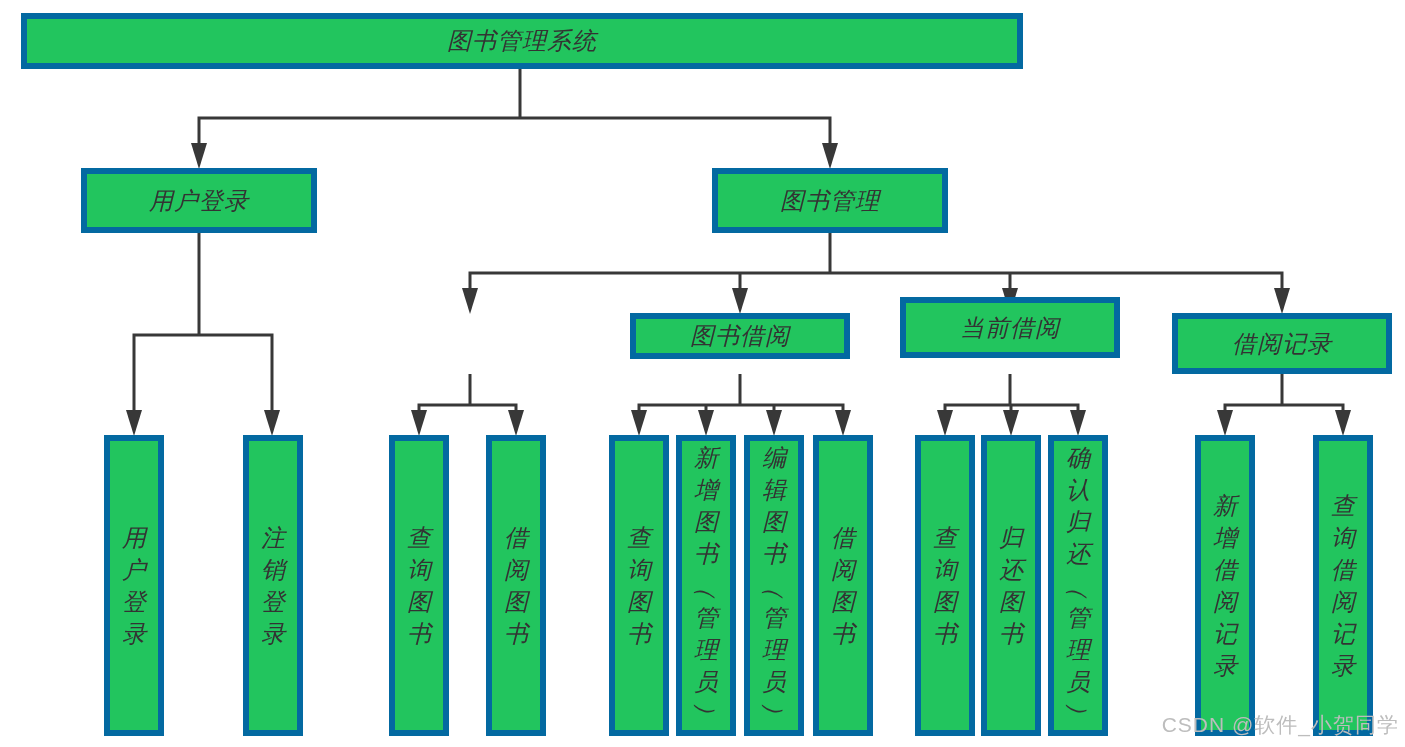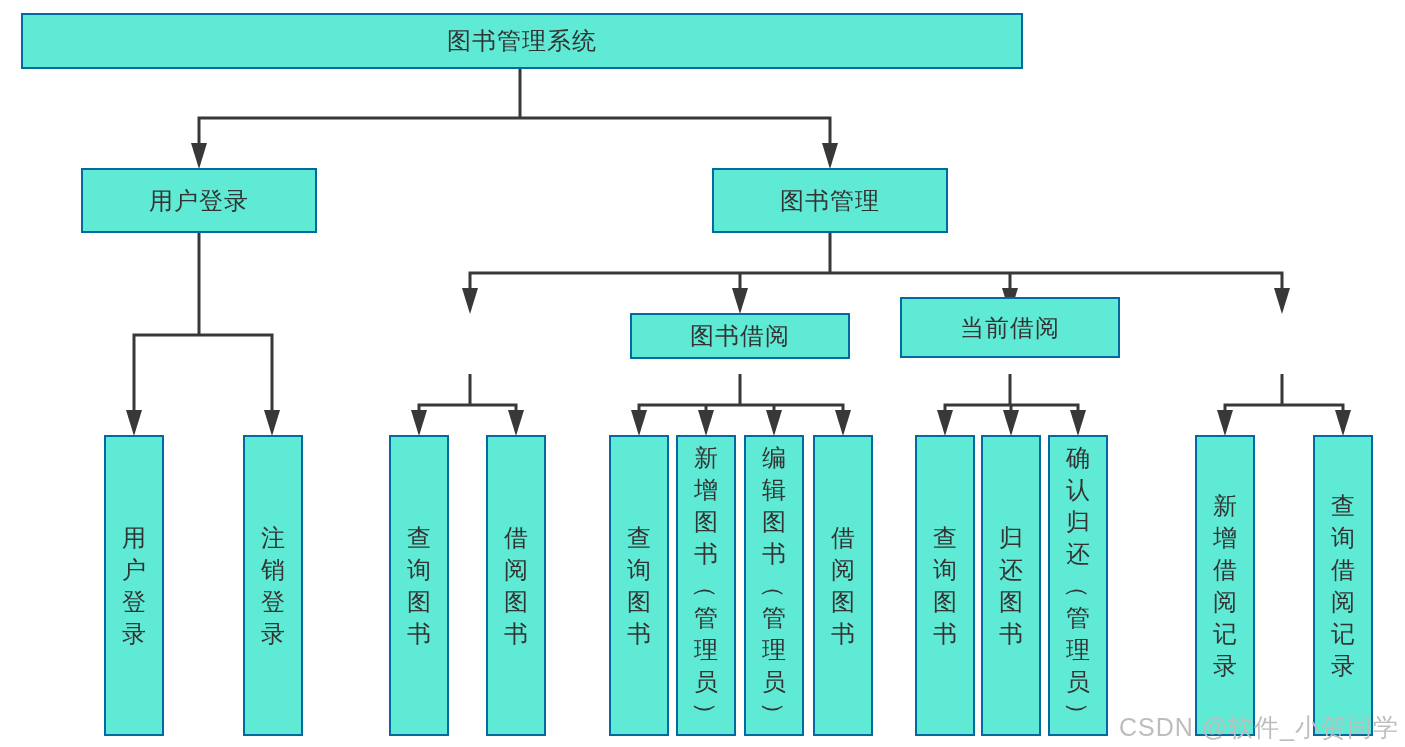--- a/index.html
+++ b/index.html
@@ -2,33 +2,33 @@
 <html><head>
 <meta charset="utf-8">
 <style>
   html,body{margin:0;padding:0;background:#ffffff;}
   .canvas{
     position:relative;width:1405px;height:747px;background:#ffffff;
     font-family:"Liberation Sans","DejaVu Sans",sans-serif;overflow:hidden;
   }
   .connectors{position:absolute;left:0;top:0;pointer-events:none;}
   .box{
-    position:absolute;box-sizing:border-box;background:#5eead4;
-    border:2px solid #0369a1;color:#333333;
+    position:absolute;box-sizing:border-box;background:#22c55e;
+    border:6px solid #0369a1;color:#333333;font-style:italic;
   }
   .box.h{display:flex;align-items:center;justify-content:center;}
   .box.h .lbl{font-size:24px;letter-spacing:1px;white-space:nowrap;}
   .box.v{
     width:60px;height:301px;display:flex;flex-direction:column;
     justify-content:center;align-items:center;
   }
   .vchar{display:block;height:32px;line-height:32px;font-size:24px;text-align:center;}
   .vchar.rot{transform:rotate(90deg);}
   .watermark{
-    position:absolute;top:711px;right:6px;font-size:25px;color:#bdbdbd;
+    position:absolute;top:711px;right:6px;font-size:21px;color:#bdbdbd;
     letter-spacing:1px;white-space:nowrap;z-index:10;
   }
 </style>
 </head>
 <body>
 
 <div class="canvas">
 
   <svg class="connectors" width="1405" height="747" viewBox="0 0 1405 747">
     <g stroke="#383838" stroke-width="3" fill="none">
@@ -79,20 +79,23 @@
   </div>
   <div class="box h" style="left:712px;top:168px;width:236px;height:65px">
     <span class="lbl">图书管理</span>
   </div>
 
   <div class="box h" style="left:630px;top:313px;width:220px;height:46px">
     <span class="lbl">图书借阅</span>
   </div>
   <div class="box h" style="left:900px;top:297px;width:220px;height:61px">
     <span class="lbl">当前借阅</span>
+  </div>
+  <div class="box h" style="left:1172px;top:313px;width:220px;height:61px">
+    <span class="lbl">借阅记录</span>
   </div>
 
   <div class="box v" style="left:104px;top:435px">
       <span class="vchar">用</span>
       <span class="vchar">户</span>
       <span class="vchar">登</span>
       <span class="vchar">录</span>
     </div>
   <div class="box v" style="left:243px;top:435px">
       <span class="vchar">注</span>

